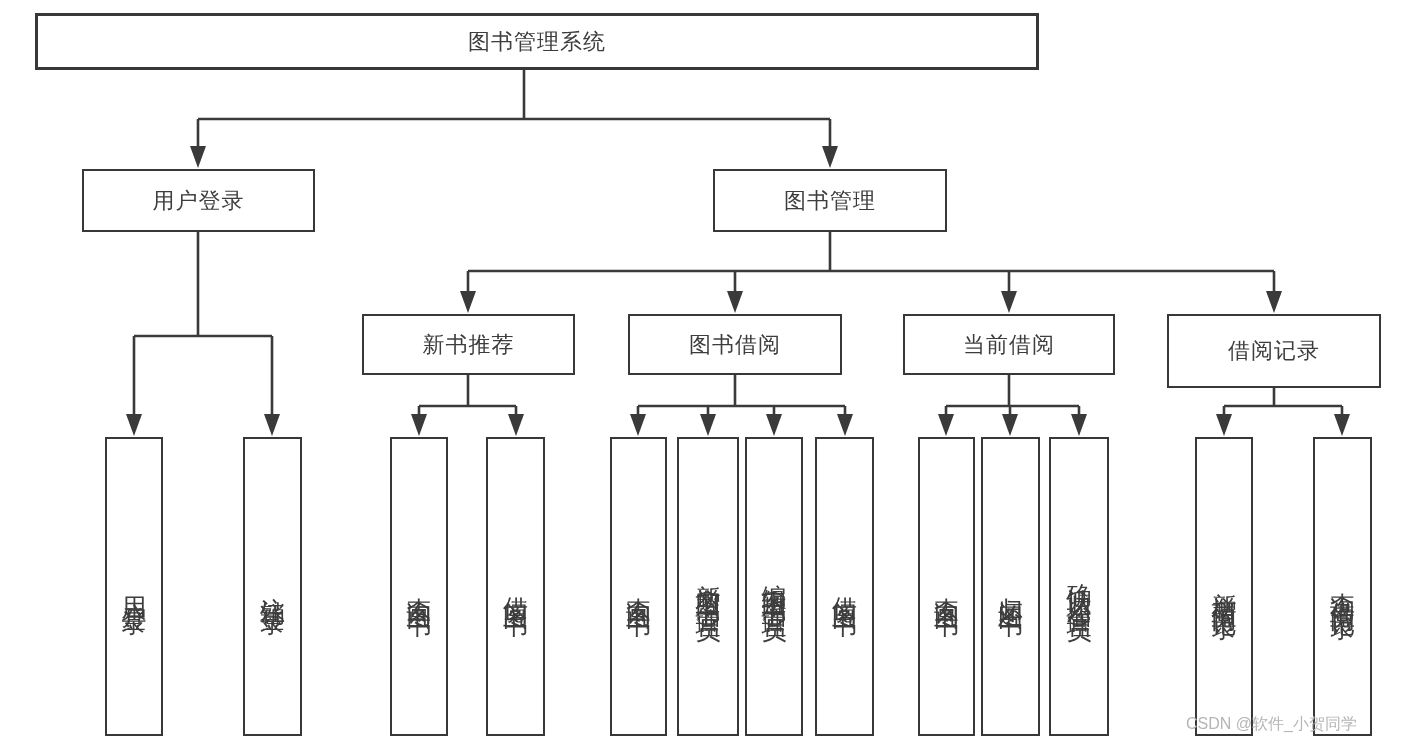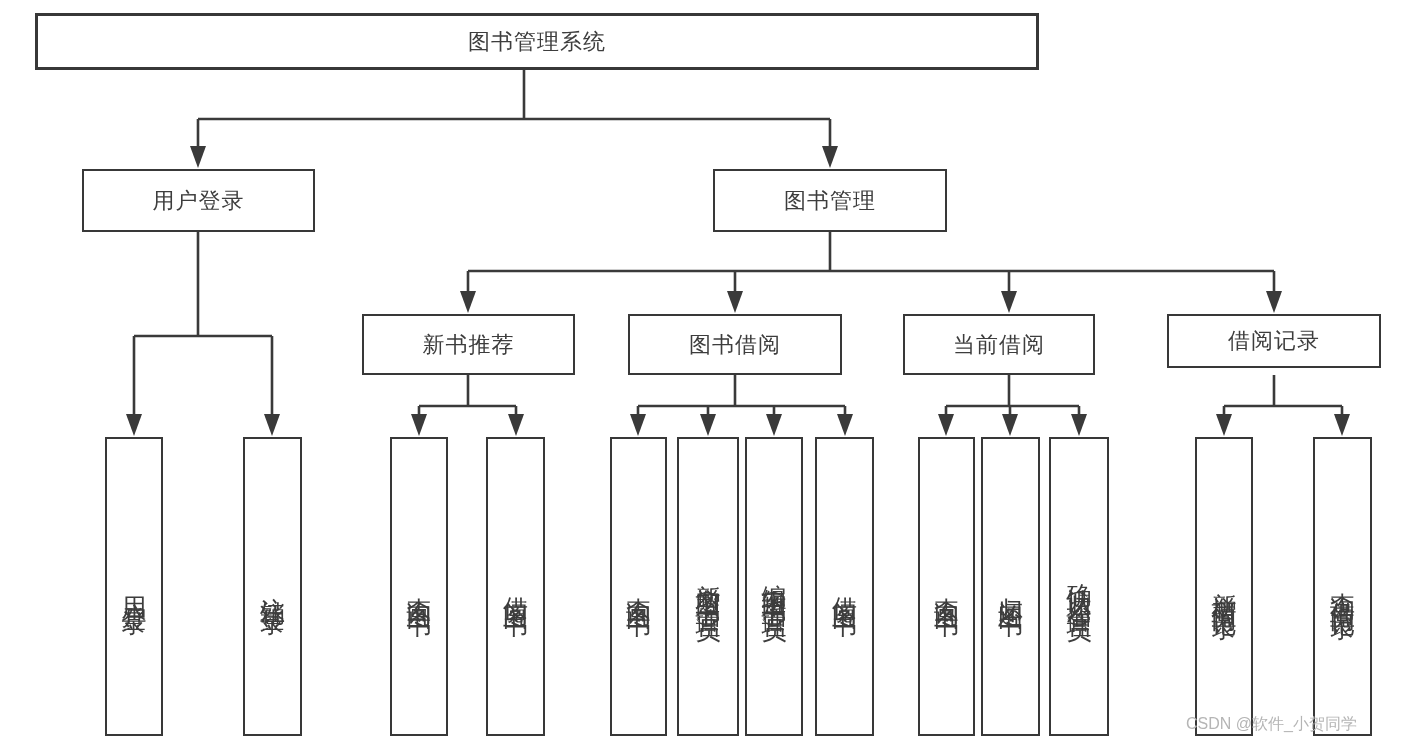--- a/index.html
+++ b/index.html
@@ -89,22 +89,22 @@
       </g>
   </svg>
 
   <div class="node hbox root" style="left:21px;top:13px;width:1004px;height:57px">图书管理系统</div>
 
   <div class="node hbox" style="left:82px;top:169px;width:233px;height:63px">用户登录</div>
   <div class="node hbox" style="left:713px;top:169px;width:234px;height:63px">图书管理</div>
 
   <div class="node hbox" style="left:628px;top:314px;width:214px;height:61px">图书借阅</div>
   <div class="node hbox" style="left:362px;top:314px;width:213px;height:61px">新书推荐</div>
-  <div class="node hbox" style="left:903px;top:314px;width:192px;height:61px">当前借阅</div>
-  <div class="node hbox" style="left:1167px;top:314px;width:214px;height:54px">借阅记录</div>
+  <div class="node hbox" style="left:903px;top:314px;width:212px;height:61px">当前借阅</div>
+  <div class="node hbox" style="left:1167px;top:314px;width:214px;height:74px">借阅记录</div>
 
   <div class="node vbox" style="left:105px;top:437px;width:58px;height:299px">用户登录</div>
   <div class="node vbox" style="left:243px;top:437px;width:59px;height:299px">注销登录</div>
 
   <div class="node vbox" style="left:390px;top:437px;width:58px;height:299px">查询图书</div>
   <div class="node vbox" style="left:486px;top:437px;width:59px;height:299px">借阅图书</div>
 
   <div class="node vbox" style="left:610px;top:437px;width:57px;height:299px">查询图书</div>
   <div class="node vbox" style="left:677px;top:437px;width:62px;height:299px">新增图书（管理员）</div>
   <div class="node vbox" style="left:745px;top:437px;width:58px;height:299px">编辑图书（管理员）</div>

